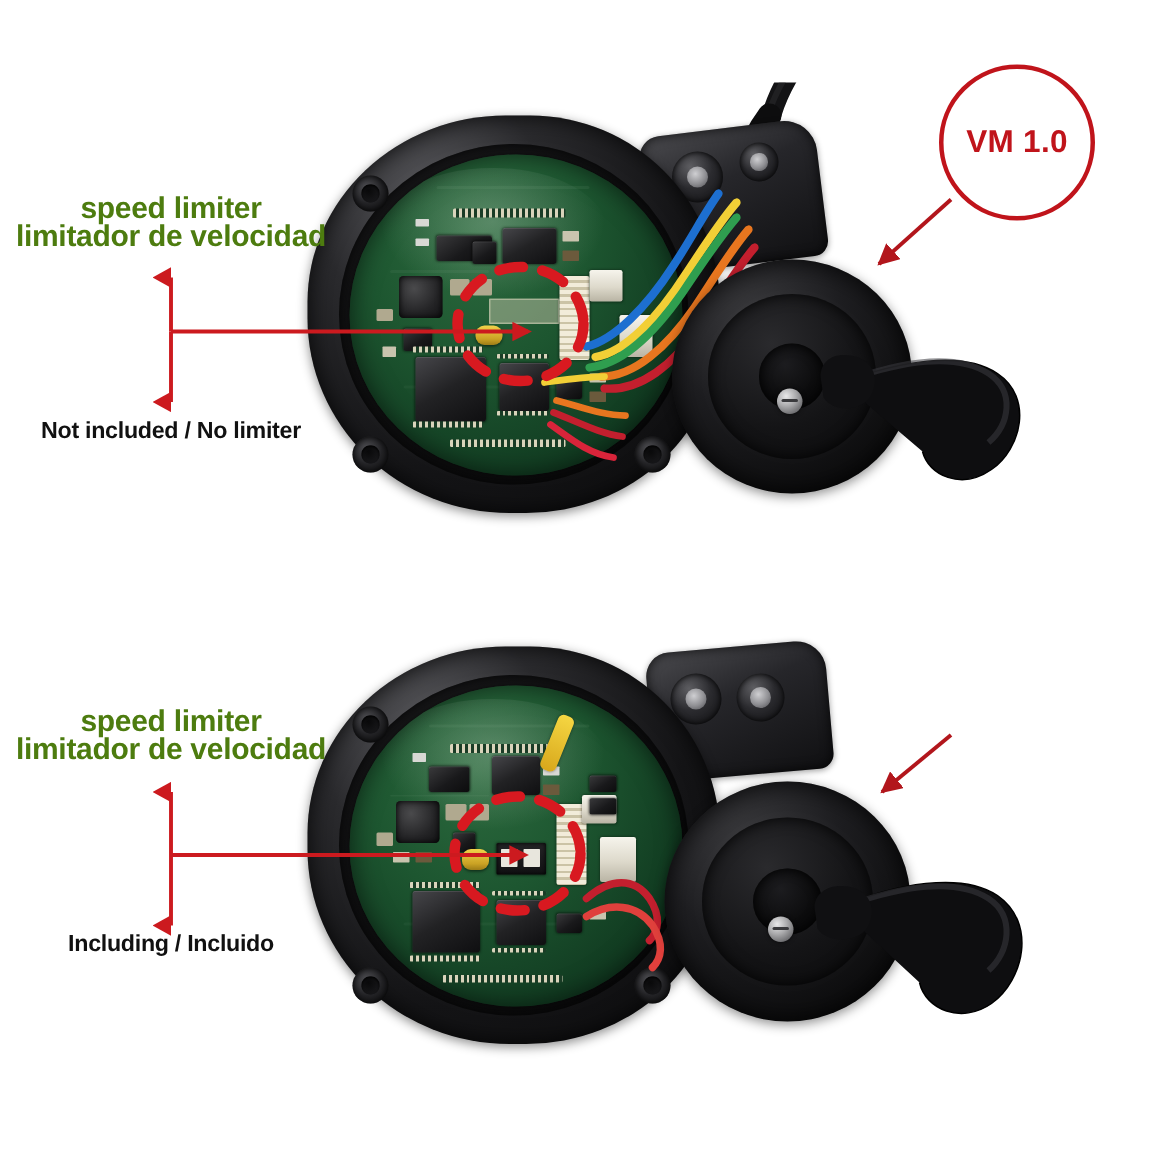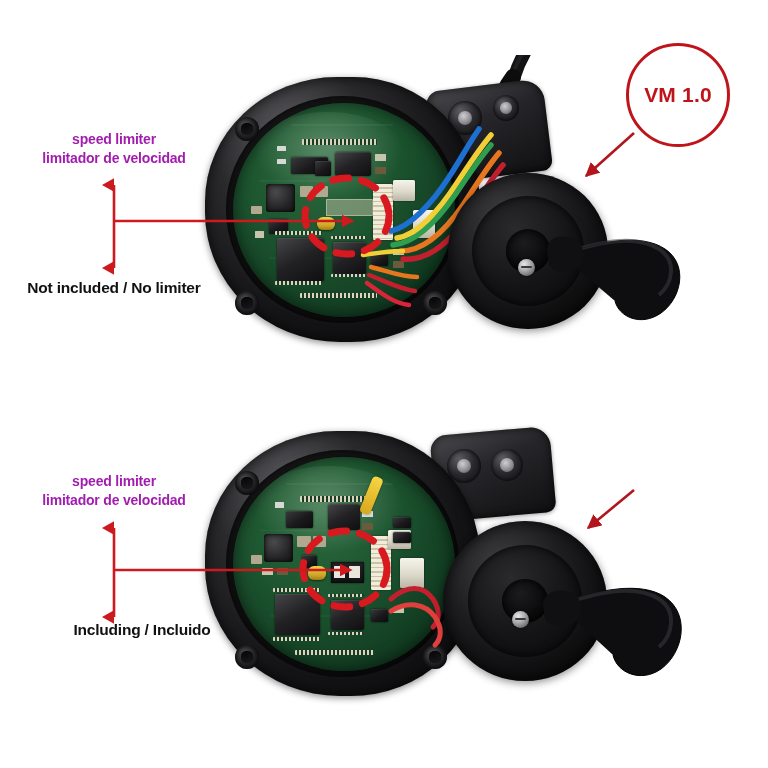--- a/index.html
+++ b/index.html
@@ -28,22 +28,22 @@
     height: 384px;
   }
   .panel-top  { top: 0; }
   .panel-bot  { top: 384px; }
 
   
   .ann-title {
     position: absolute;
     text-align: center;
     font-weight: bold;
-    color: #a21caf;
-    font-size: 14px;
+    color: #4d7c0f;
+    font-size: 20px;
     line-height: 19px;
     letter-spacing: -0.2px;
     white-space: nowrap;
   }
   .ann-sub {
     position: absolute;
     text-align: center;
     font-weight: bold;
     color: #111111;
     font-size: 15.5px;
@@ -477,21 +477,21 @@
         <path d="M372,194 C406,182 442,176 464,190 C482,202 478,226 464,238" fill="none" stroke="#3b3b3f" stroke-width="4" opacity=".55"></path>
         <path d="M348,196 C348,186 358,180 370,182 C384,184 390,196 384,208 C378,220 356,220 350,210 Z" fill="#101012"></path>
       </svg>
     </div>
 
     <div class="ann-title" style="left:0px; top:472px; width:228px; top:88px;">
       <div>speed limiter</div>
       <div>limitador de velocidad</div>
     </div>
 
-    <div class="ann-sub" style="left:0px; top:236px; width:228px;padding-left:28px;">Including / Incluido</div>
+    <div class="ann-sub" style="left:0px; top:236px; width:228px;">Including / Incluido</div>
 
   </div>
 
   <svg class="svg-layer" viewBox="0 0 768 768">
     <defs>
       <marker id="arrUp" viewBox="0 0 10 10" refX="5" refY="9" markerWidth="5.2" markerHeight="5.2" orient="auto-start-reverse">
         <path d="M0,9 L5,0 L10,9 z" fill="#cc1a1f"></path>
       </marker>
       <marker id="arrDown" viewBox="0 0 10 10" refX="5" refY="1" markerWidth="5.2" markerHeight="5.2" orient="auto">
         <path d="M0,1 L5,10 L10,1 z" fill="#cc1a1f"></path>

